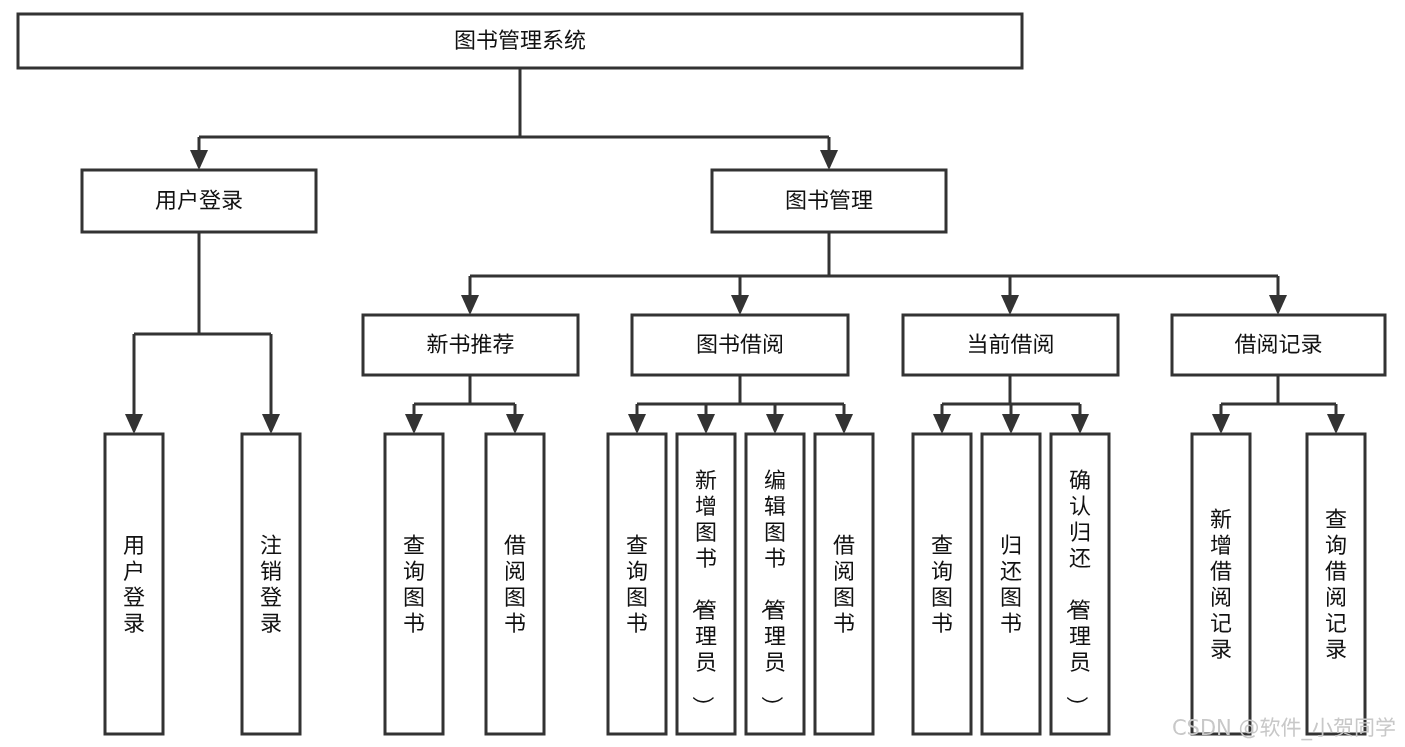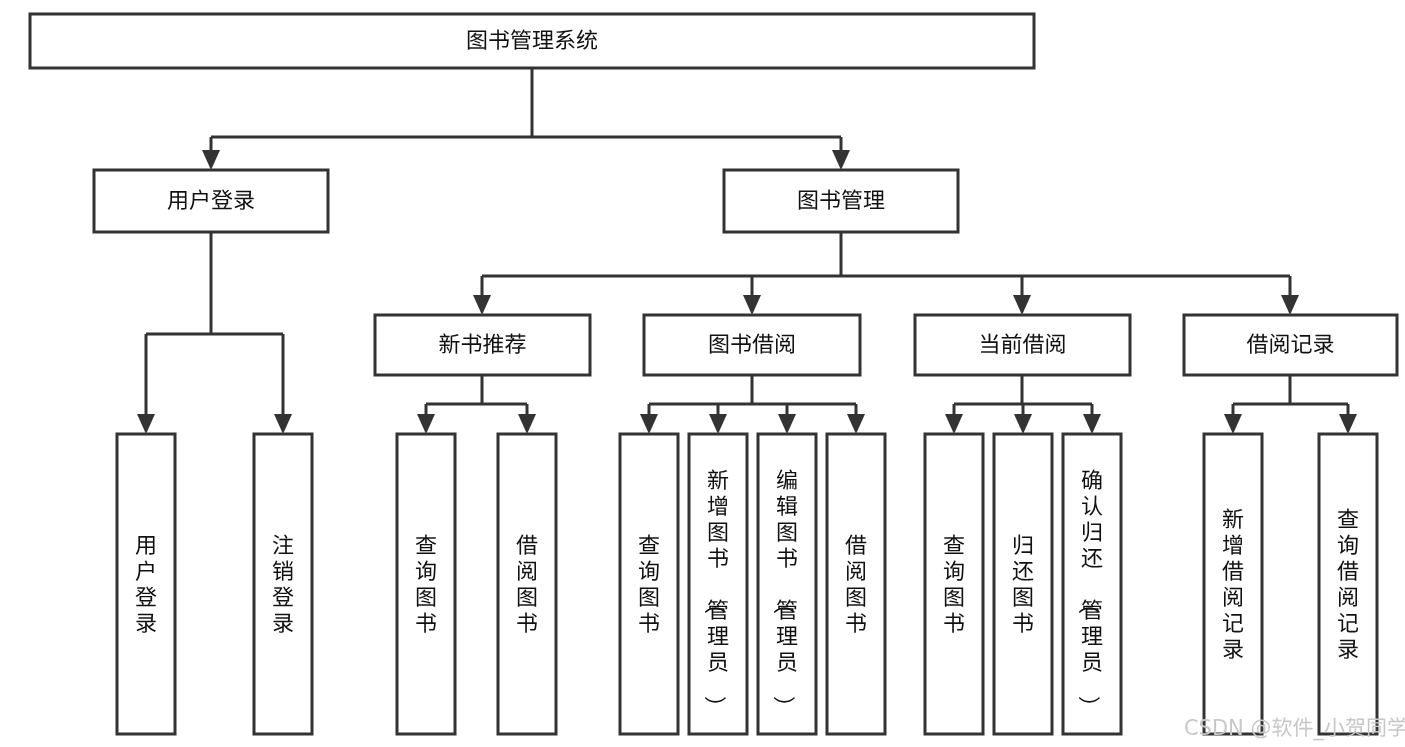--- a/index.html
+++ b/index.html
@@ -10,21 +10,21 @@
   }
   body {
     width: 1405px;
     height: 747px;
     position: relative;
     overflow: hidden;
     font-family: "DejaVu Sans", "Liberation Sans", sans-serif;
   }
   #diagram-root {
     position: absolute;
-    left: 12px;
+    left: 0;
     top: 0;
     width: 1202px;
     height: 747px;
   }
   svg.flow {
     display: block;
     width: 1405px;
     height: 747px;
   }
   .node-box {

